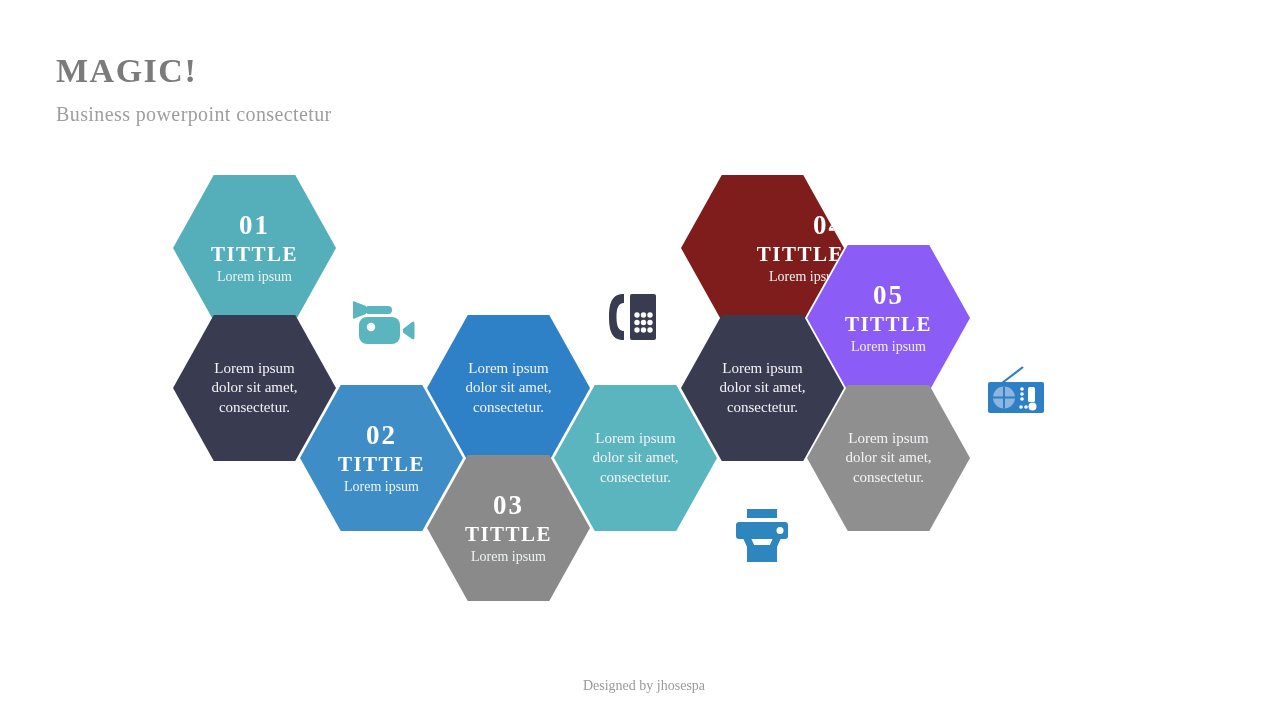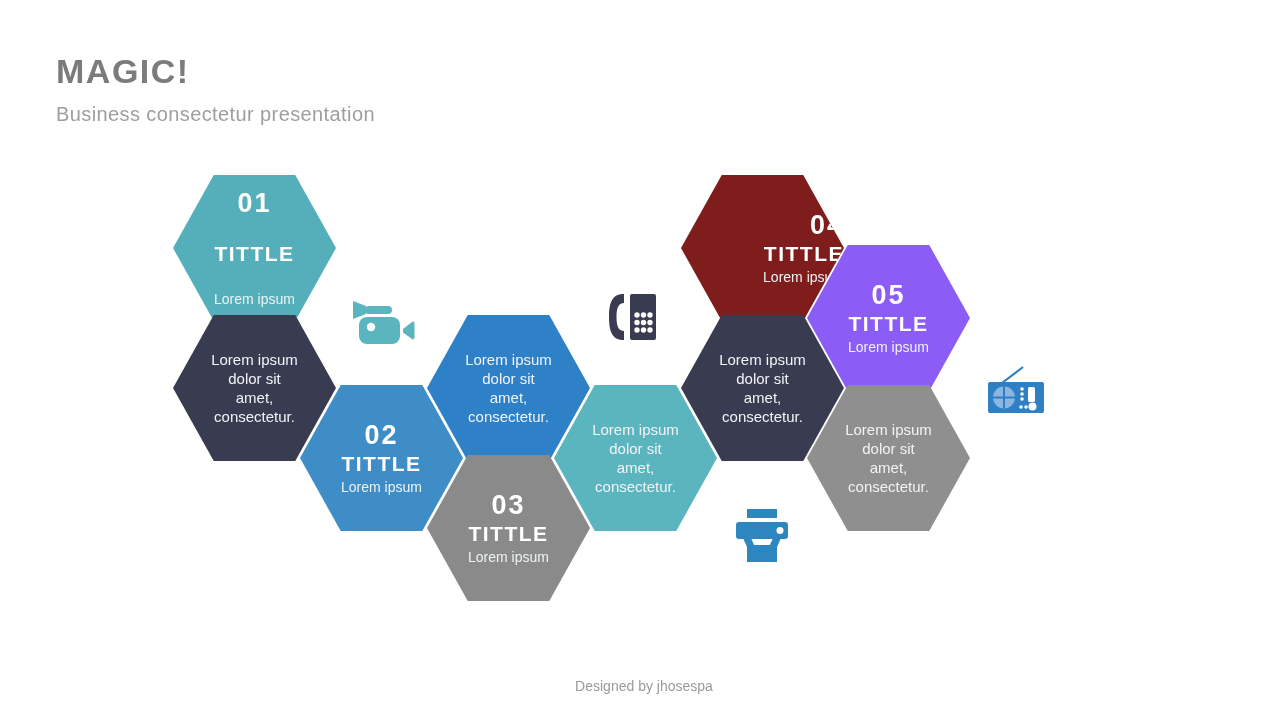--- a/index.html
+++ b/index.html
@@ -1,18 +1,18 @@
 <!DOCTYPE html>
 <html><head>
 <meta charset="utf-8">
 <style>
   html,body{margin:0;padding:0;background:#ffffff;}
   .slide{
     position:relative;width:1280px;height:720px;overflow:hidden;background:#ffffff;
-    font-family:Liberation Sans, sans-serif;
+    font-family:Liberation Serif, serif;
   }
   
   .title{
     position:absolute;left:56px;top:52px;
     font-size:34px;font-weight:700;letter-spacing:1.5px;color:#7b7b7b;
   }
   .subtitle{
     position:absolute;left:56px;top:103px;
     font-size:20px;font-weight:400;letter-spacing:.4px;color:#9e9e9e;
   }
@@ -42,23 +42,23 @@
   .icon-phone {left:604px;top:291px;color:#393c50;}
   .icon-printer{left:730px;top:508px;color:#2e86bf;}
   .icon-radio {left:985px;top:364px;color:#2e7fc4;}
 </style>
 </head>
 <body>
 
 <div class="slide">
 
   <div class="title">MAGIC!</div>
-  <div class="subtitle">Business consectetur presentation</div>
+  <div class="subtitle">Business powerpoint consectetur</div>
 
-  <div class="hex c1 r1" style="background: rgb(84, 175, 186); gap: 22px;">
+  <div class="hex c1 r1" style="background: rgb(84, 175, 186);">
     <div class="num">01</div>
     <div class="ttl">TITTLE</div>
     <div class="cap">Lorem ipsum</div>
   </div>
   <div class="hex c1 r2" style="background: rgb(57, 60, 80);">
     <p>Lorem ipsum dolor sit amet, consectetur.</p>
   </div>
 
   <div class="hex c2 r2h" style="background: rgb(62, 141, 198); text-align: center;">
     <div class="num">02</div>

